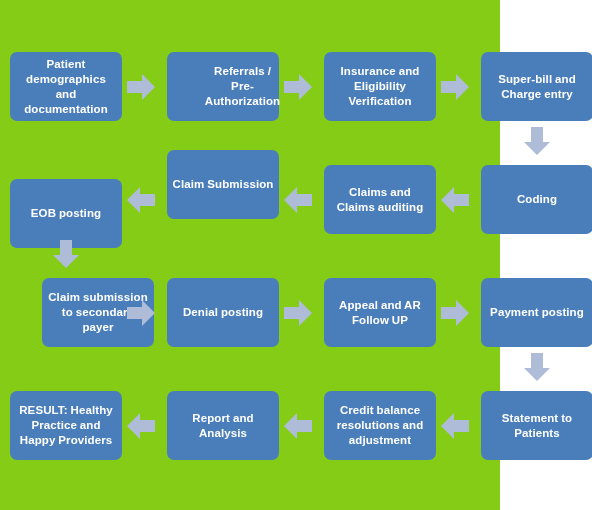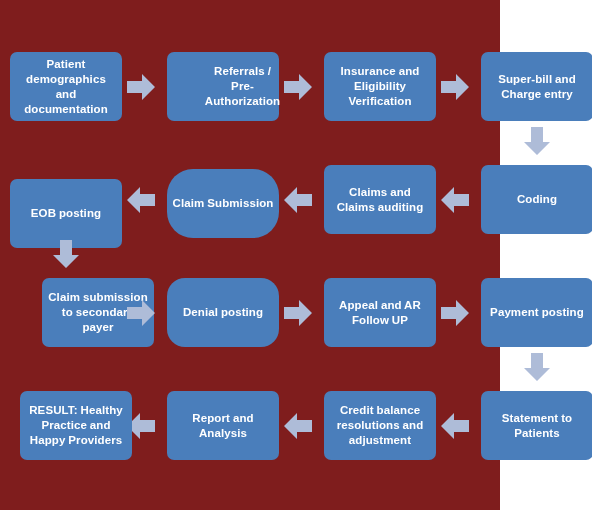--- a/index.html
+++ b/index.html
@@ -11,21 +11,21 @@
     width: 592px;
     height: 510px;
     background: #ffffff;
     font-family: "Liberation Sans", sans-serif;
     overflow: hidden;
   }
   #flow-canvas {
     position: relative;
     width: 500px;
     height: 510px;
-    background: #7f1d1d;
+    background: #84cc16;
   }
   .node {
     position: absolute;
     width: 112px;
     height: 69px;
     background: #4a7ebb;
     border-radius: 7px;
     display: flex;
     align-items: center;
     justify-content: center;
@@ -101,21 +101,21 @@
 
   <div class="node" style="left:324px; top:165px;">
     <span class="node-label">Claims and Claims auditing</span>
   </div>
   <div class="arrow" style="left:284px; top:187px;">
     <svg width="28" height="26" viewBox="0 0 28 26" aria-hidden="true">
       <polygon points="28,7 13,7 13,0 0,13 13,26 13,19 28,19" fill="#aebcd8"></polygon>
     </svg>
   </div>
 
-  <div class="node" style="left:167px; top:169px;border-radius:26px;">
+  <div class="node" style="left:167px; top:150px;">
     <span class="node-label">Claim Submission</span>
   </div>
   <div class="arrow" style="left:127px; top:187px;">
     <svg width="28" height="26" viewBox="0 0 28 26" aria-hidden="true">
       <polygon points="28,7 13,7 13,0 0,13 13,26 13,19 28,19" fill="#aebcd8"></polygon>
     </svg>
   </div>
 
   <div class="node" style="left:10px; top:165px;margin-top:14px;">
     <span class="node-label">EOB posting</span>
@@ -128,21 +128,21 @@
 
   <div class="node" style="left:10px; top:278px;margin-left:32px;">
     <span class="node-label">Claim submission to secondary payer</span>
   </div>
   <div class="arrow" style="left:127px; top:300px;">
     <svg width="28" height="26" viewBox="0 0 28 26" aria-hidden="true">
       <polygon points="0,7 15,7 15,0 28,13 15,26 15,19 0,19" fill="#aebcd8"></polygon>
     </svg>
   </div>
 
-  <div class="node" style="left:167px; top:278px;border-radius:18px;">
+  <div class="node" style="left:167px; top:278px;">
     <span class="node-label">Denial posting</span>
   </div>
   <div class="arrow" style="left:284px; top:300px;">
     <svg width="28" height="26" viewBox="0 0 28 26" aria-hidden="true">
       <polygon points="0,7 15,7 15,0 28,13 15,26 15,19 0,19" fill="#aebcd8"></polygon>
     </svg>
   </div>
 
   <div class="node" style="left:324px; top:278px;">
     <span class="node-label">Appeal and AR Follow UP</span>
@@ -182,17 +182,17 @@
 
   <div class="node" style="left:167px; top:391px;justify-content:flex-end;">
     <span class="node-label">Report and Analysis</span>
   </div>
   <div class="arrow" style="left:127px; top:413px;">
     <svg width="28" height="26" viewBox="0 0 28 26" aria-hidden="true">
       <polygon points="28,7 13,7 13,0 0,13 13,26 13,19 28,19" fill="#aebcd8"></polygon>
     </svg>
   </div>
 
-  <div class="node" style="left:20px; top:391px;align-items:center;">
+  <div class="node" style="left:10px; top:391px;align-items:center;">
     <span class="node-label">RESULT: Healthy Practice and Happy Providers</span>
   </div>
 
 </div>
 
 </body></html>

